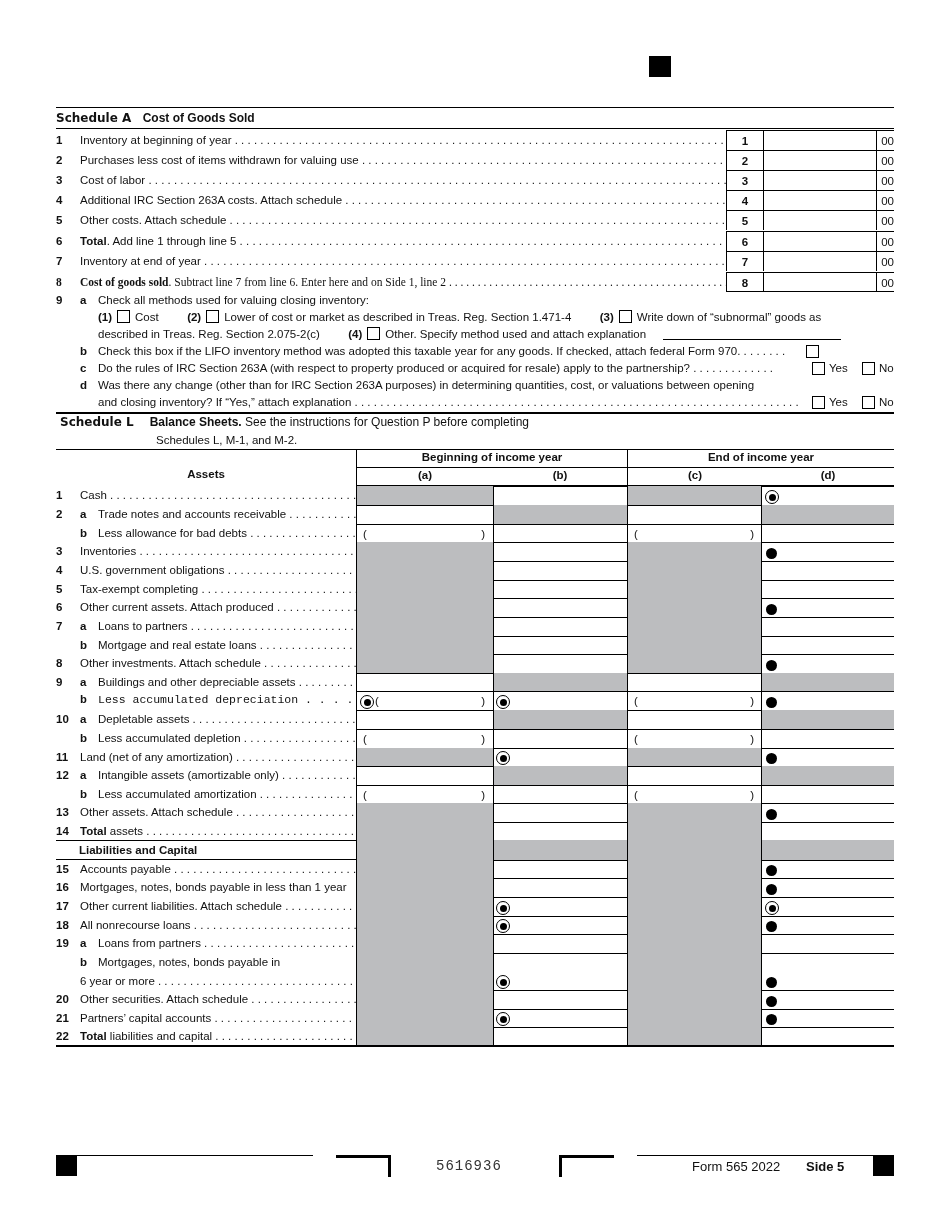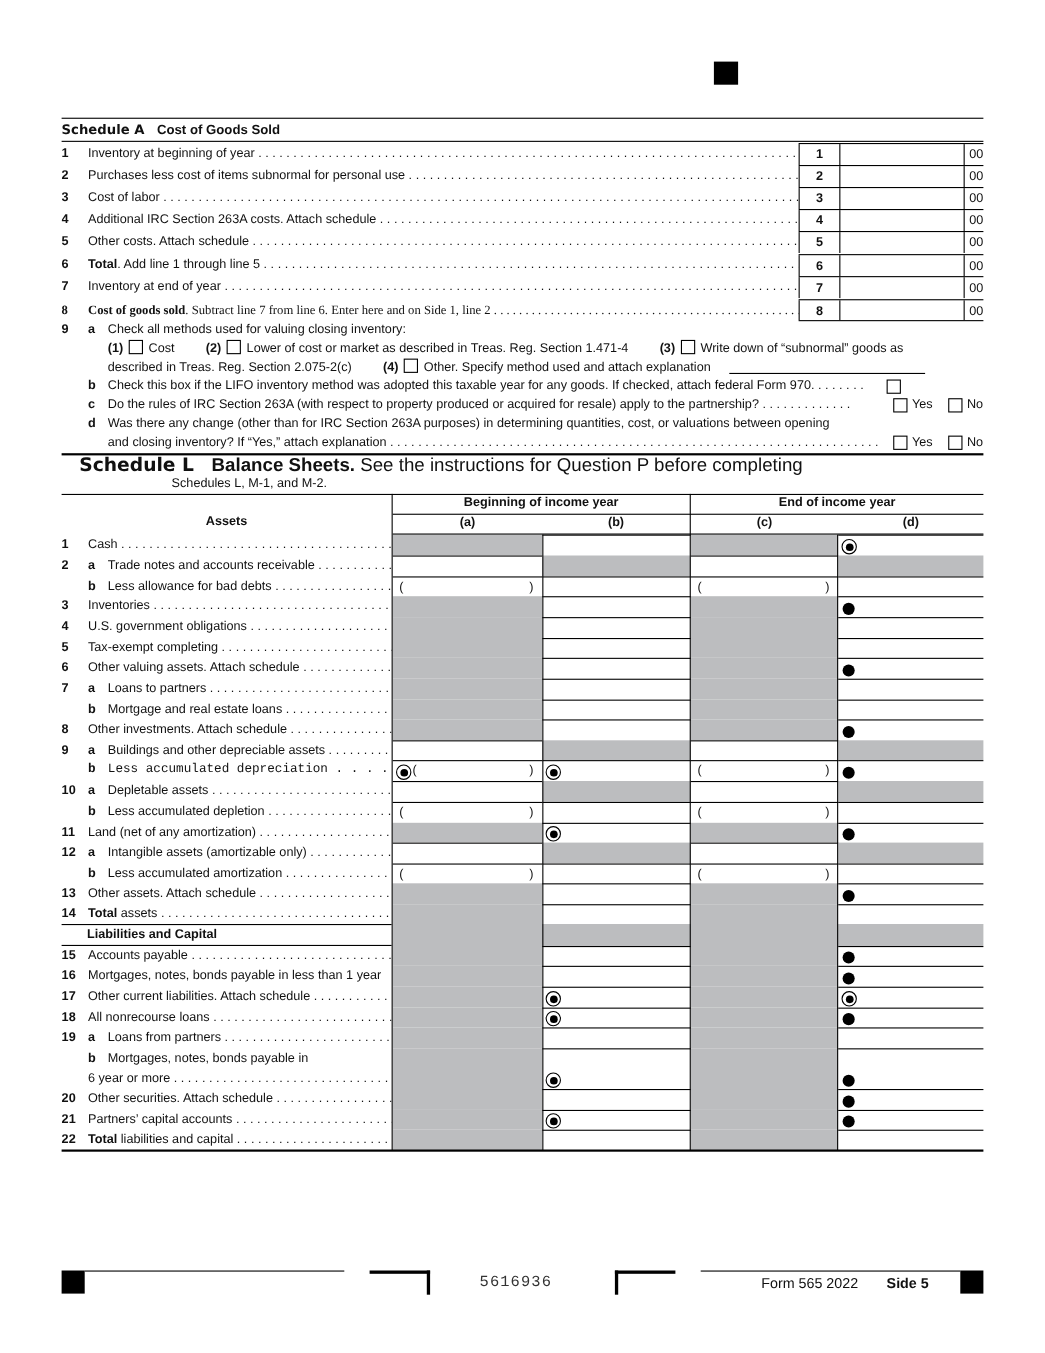--- a/index.html
+++ b/index.html
@@ -14,21 +14,21 @@
   .aline { position: absolute; left: 56px; width: 670px; height: 20px; line-height: 20px; white-space: nowrap; overflow: hidden; }
   .num { display: inline-block; width: 24px; font-weight: bold; }
   .dots::after { content: " . . . . . . . . . . . . . . . . . . . . . . . . . . . . . . . . . . . . . . . . . . . . . . . . . . . . . . . . . . . . . . . . . . . . . . . . . . . . . . . . . . . . . . . . . . . . . . . . . . . . . . . . . . ."; }
   .abox { position: absolute; left: 726px; width: 168px; height: 20px; border-top: 1px solid #000; }
   .abox .lnum { position: absolute; left: 0; width: 38px; height: 100%; border-left: 1px solid #000; border-right: 1px solid #000; text-align: center; font-weight: bold; line-height: 20px; }
   .abox .cents { position: absolute; right: 0; width: 18px; height: 100%; border-left: 1px solid #000; line-height: 20px; text-align: right; padding-left: 1px; }
   .q9 { position: absolute; white-space: nowrap; line-height: 17px; height: 17px; }
   .cb { display: inline-block; width: 13px; height: 13px; border: 1px solid #000; vertical-align: -2px; margin: 0 5px; background: #fff; }
   .sub { font-weight: bold; }
   
-  .schedL-title { position: absolute; left: 72px; top: 414px; font-size: 17px; line-height: 17px; }
+  .schedL-title { position: absolute; left: 60px; top: 414px; font-size: 12px; line-height: 17px; }
   .schedL-title .sname { font-family: "DejaVu Sans", sans-serif; font-weight: bold; margin-right: 16px; }
   .colhead { position: absolute; text-align: center; font-weight: bold; font-size: 11.5px; }
   .lrow { position: absolute; left: 56px; width: 300px; white-space: nowrap; overflow: hidden; line-height: 18px; }
   .cell { position: absolute; border-top: 1px solid #000; background: #fff; }
   .gray { background: #bcbdbf; }
   .vline { position: absolute; width: 1px; background: #000; }
   .paren-l { position: absolute; left: 6px; top: 0; line-height: 18px; }
   .paren-r { position: absolute; right: 8px; top: 0; line-height: 18px; }
   .dot { position: absolute; width: 11px; height: 11px; border-radius: 50%; background: #000; }
   .bull { position: absolute; width: 14px; height: 14px; border-radius: 50%; border: 1px solid #000; background: #fff; }
@@ -46,21 +46,21 @@
   <span class="stitle">Cost of Goods Sold</span>
 </div>
 <div class="hline" style="left:56px;top:128px;width:838px;"></div>
 
 <div id="schedA-lines">
     <div class="aline" style="top: 130px;"><span class="num">1</span><span class="dots"><b></b><span>Inventory at beginning of year</span></span></div>
     <div class="abox" style="top: 130px; height: 20px;">
       <span class="lnum">1</span>
       <span class="cents">00</span>
     </div>
-    <div class="aline" style="top: 150px;"><span class="num">2</span><span class="dots"><b></b><span>Purchases less cost of items subnormal for personal use</span></span></div>
+    <div class="aline" style="top: 150px;"><span class="num">2</span><span class="dots"><b></b><span>Purchases less cost of items withdrawn for valuing use</span></span></div>
     <div class="abox" style="top: 150px; height: 20px;">
       <span class="lnum">2</span>
       <span class="cents">00</span>
     </div>
     <div class="aline" style="top: 170px;"><span class="num">3</span><span class="dots"><b></b><span>Cost of labor</span></span></div>
     <div class="abox" style="top: 170px; height: 20px;">
       <span class="lnum">3</span>
       <span class="cents">00</span>
     </div>
     <div class="aline" style="top: 190px;"><span class="num">4</span><span class="dots"><b></b><span>Additional IRC Section 263A costs. Attach schedule</span></span></div>
@@ -182,21 +182,21 @@
     <div class="lrow" style="top: 561px; height: 18px;"><span class="num">4</span><span class="dots"><b></b><span>U.S. government obligations</span></span></div>
     <div class="cell gray" style="left: 357px; top: 561px; width: 136px; height: 19px; border-top: none;"></div>
     <div class="cell" style="left: 493px; top: 561px; width: 135px; height: 19px;"></div>
     <div class="cell gray" style="left: 628px; top: 561px; width: 134px; height: 19px; border-top: none;"></div>
     <div class="cell" style="left: 762px; top: 561px; width: 132px; height: 19px;"></div>
     <div class="lrow" style="top: 580px; height: 18px;"><span class="num">5</span><span class="dots"><b></b><span>Tax-exempt completing</span></span></div>
     <div class="cell gray" style="left: 357px; top: 580px; width: 136px; height: 18px; border-top: none;"></div>
     <div class="cell" style="left: 493px; top: 580px; width: 135px; height: 18px;"></div>
     <div class="cell gray" style="left: 628px; top: 580px; width: 134px; height: 18px; border-top: none;"></div>
     <div class="cell" style="left: 762px; top: 580px; width: 132px; height: 18px;"></div>
-    <div class="lrow" style="top: 598px; height: 18px;"><span class="num">6</span><span class="dots"><b></b><span>Other valuing assets. Attach schedule</span></span></div>
+    <div class="lrow" style="top: 598px; height: 18px;"><span class="num">6</span><span class="dots"><b></b><span>Other current assets. Attach produced</span></span></div>
     <div class="cell gray" style="left: 357px; top: 598px; width: 136px; height: 19px; border-top: none;"></div>
     <div class="cell" style="left: 493px; top: 598px; width: 135px; height: 19px;"></div>
     <div class="cell gray" style="left: 628px; top: 598px; width: 134px; height: 19px; border-top: none;"></div>
     <div class="cell" style="left: 762px; top: 598px; width: 132px; height: 19px;">
       <span class="dot" style="left: 4px; top: 5px;"></span>
     </div>
     <div class="lrow" style="top: 617px; height: 18px;"><span class="num">7</span><span class="sub" style="display:inline-block;width:18px;">a</span><span class="dots"><b></b><span>Loans to partners</span></span></div>
     <div class="cell gray" style="left: 357px; top: 617px; width: 136px; height: 19px; border-top: none;"></div>
     <div class="cell" style="left: 493px; top: 617px; width: 135px; height: 19px;"></div>
     <div class="cell gray" style="left: 628px; top: 617px; width: 134px; height: 19px; border-top: none;"></div>

